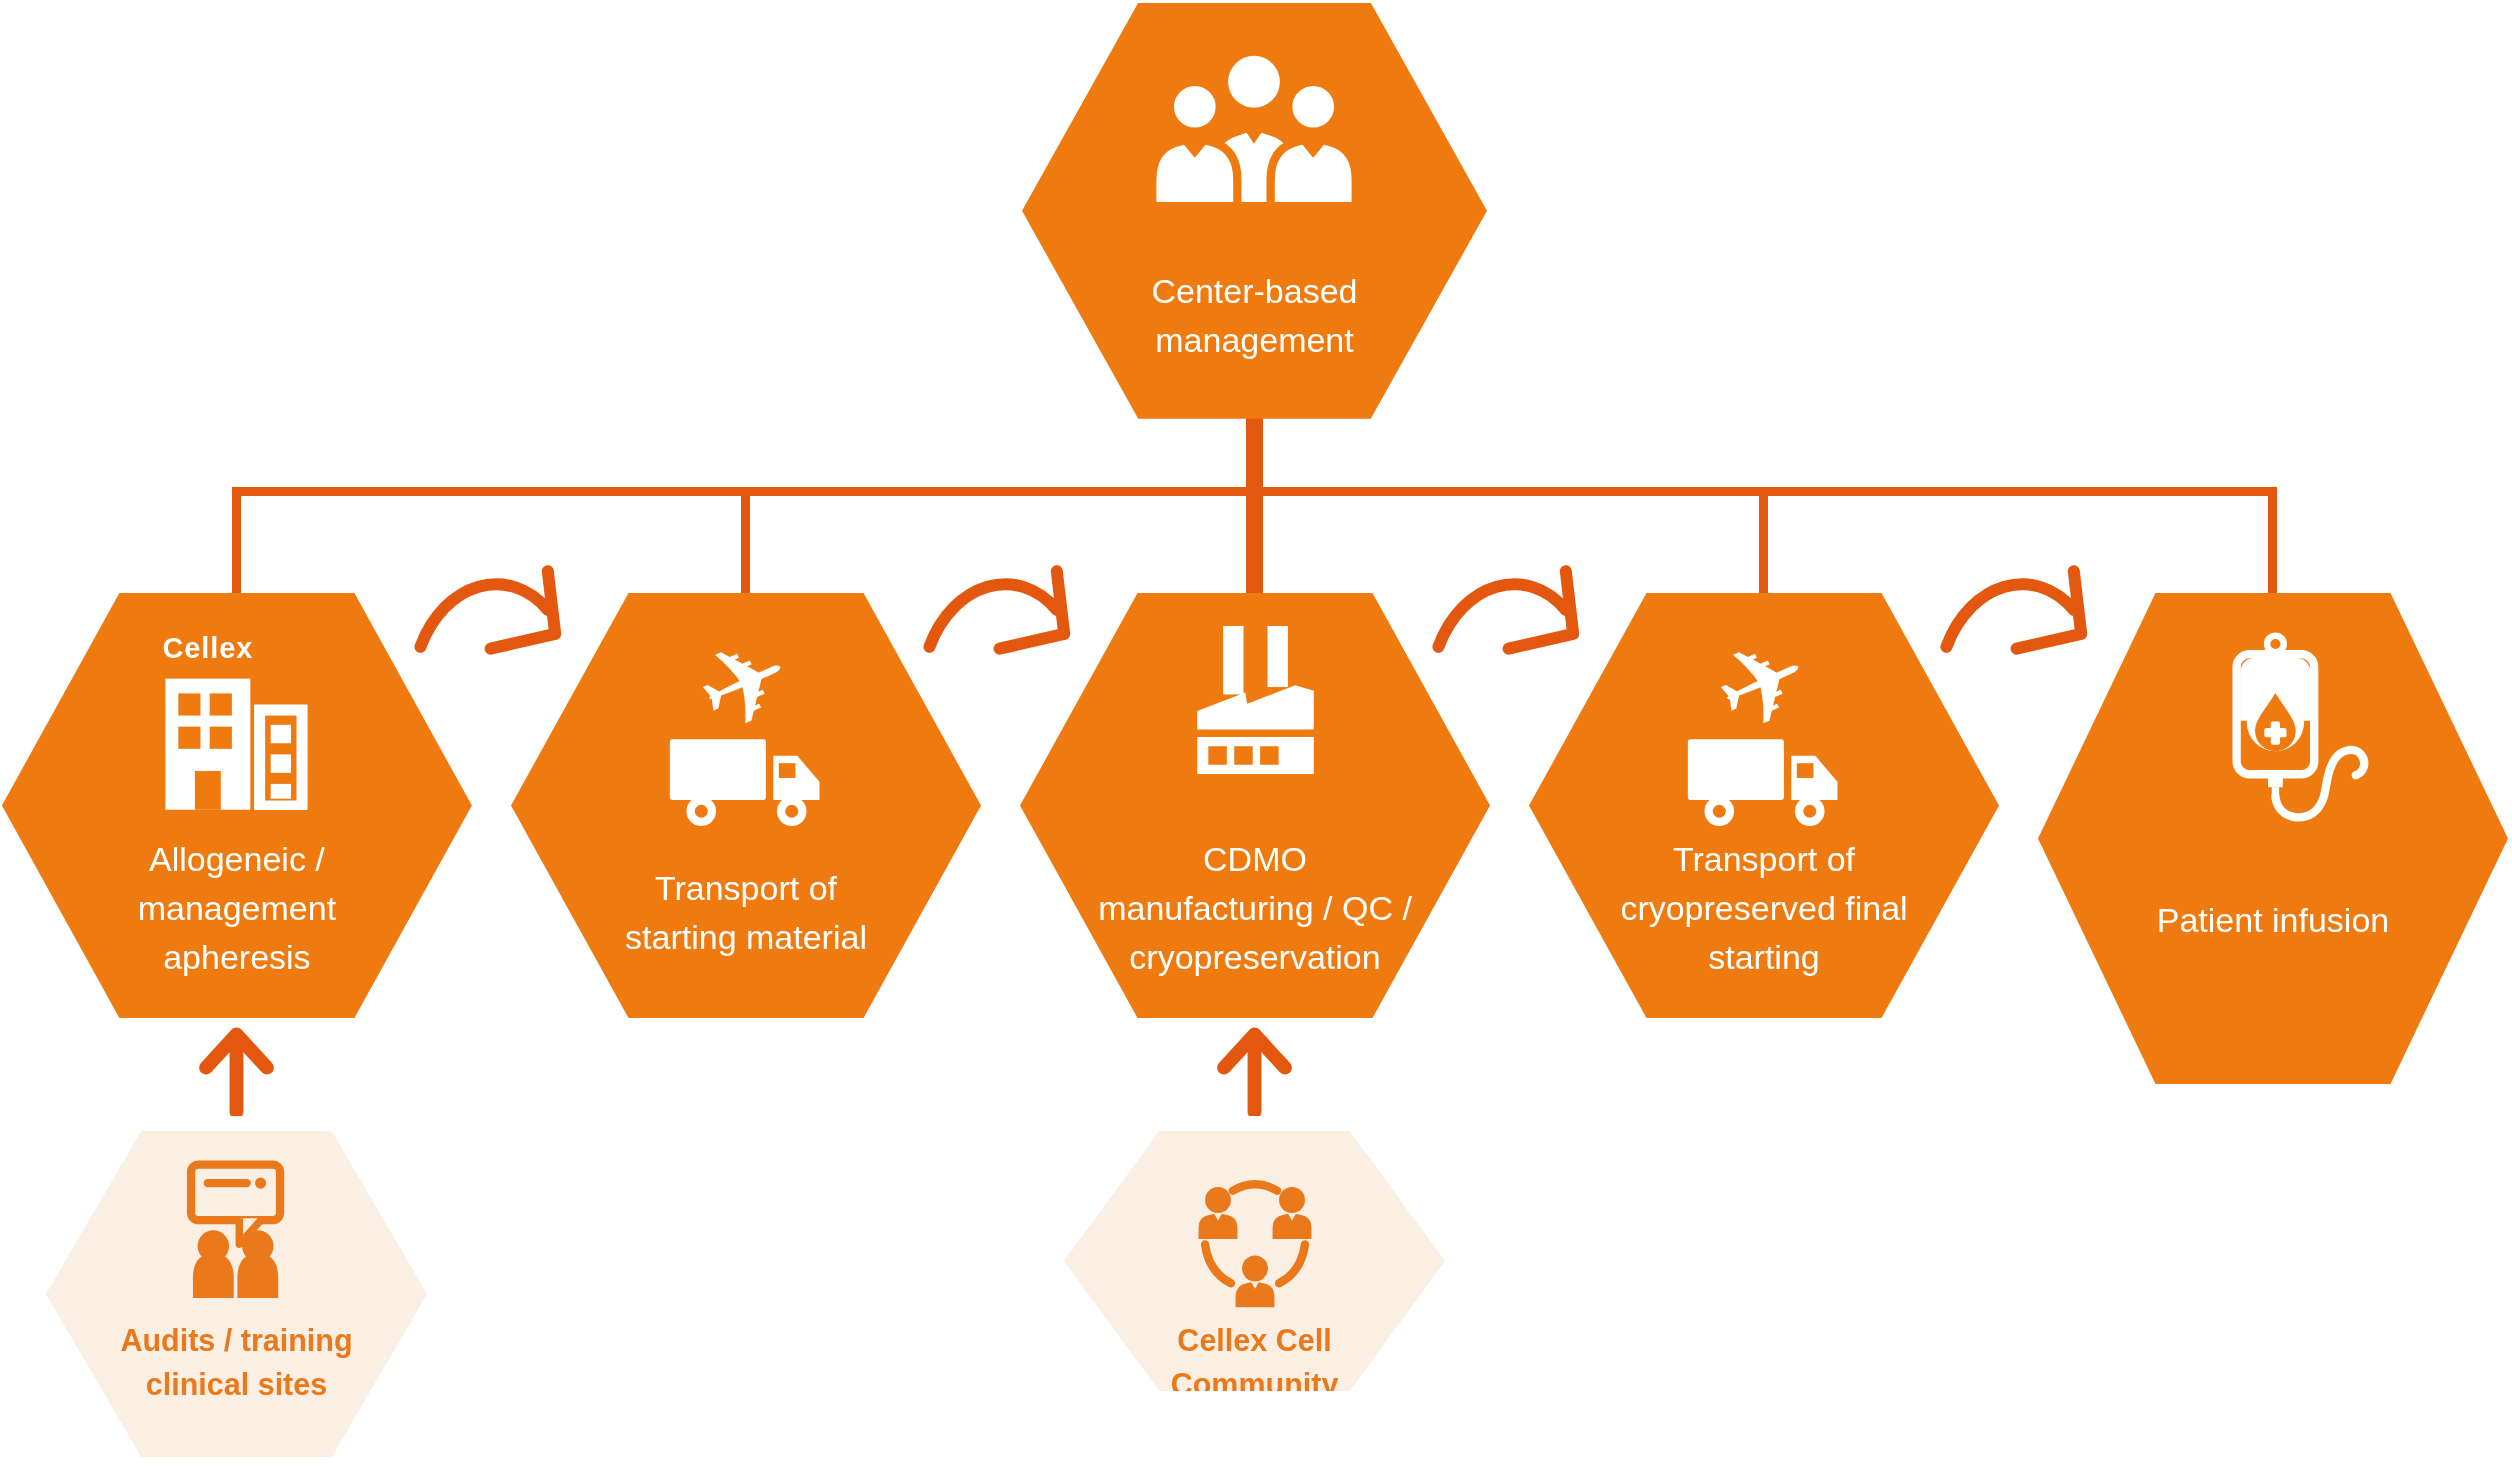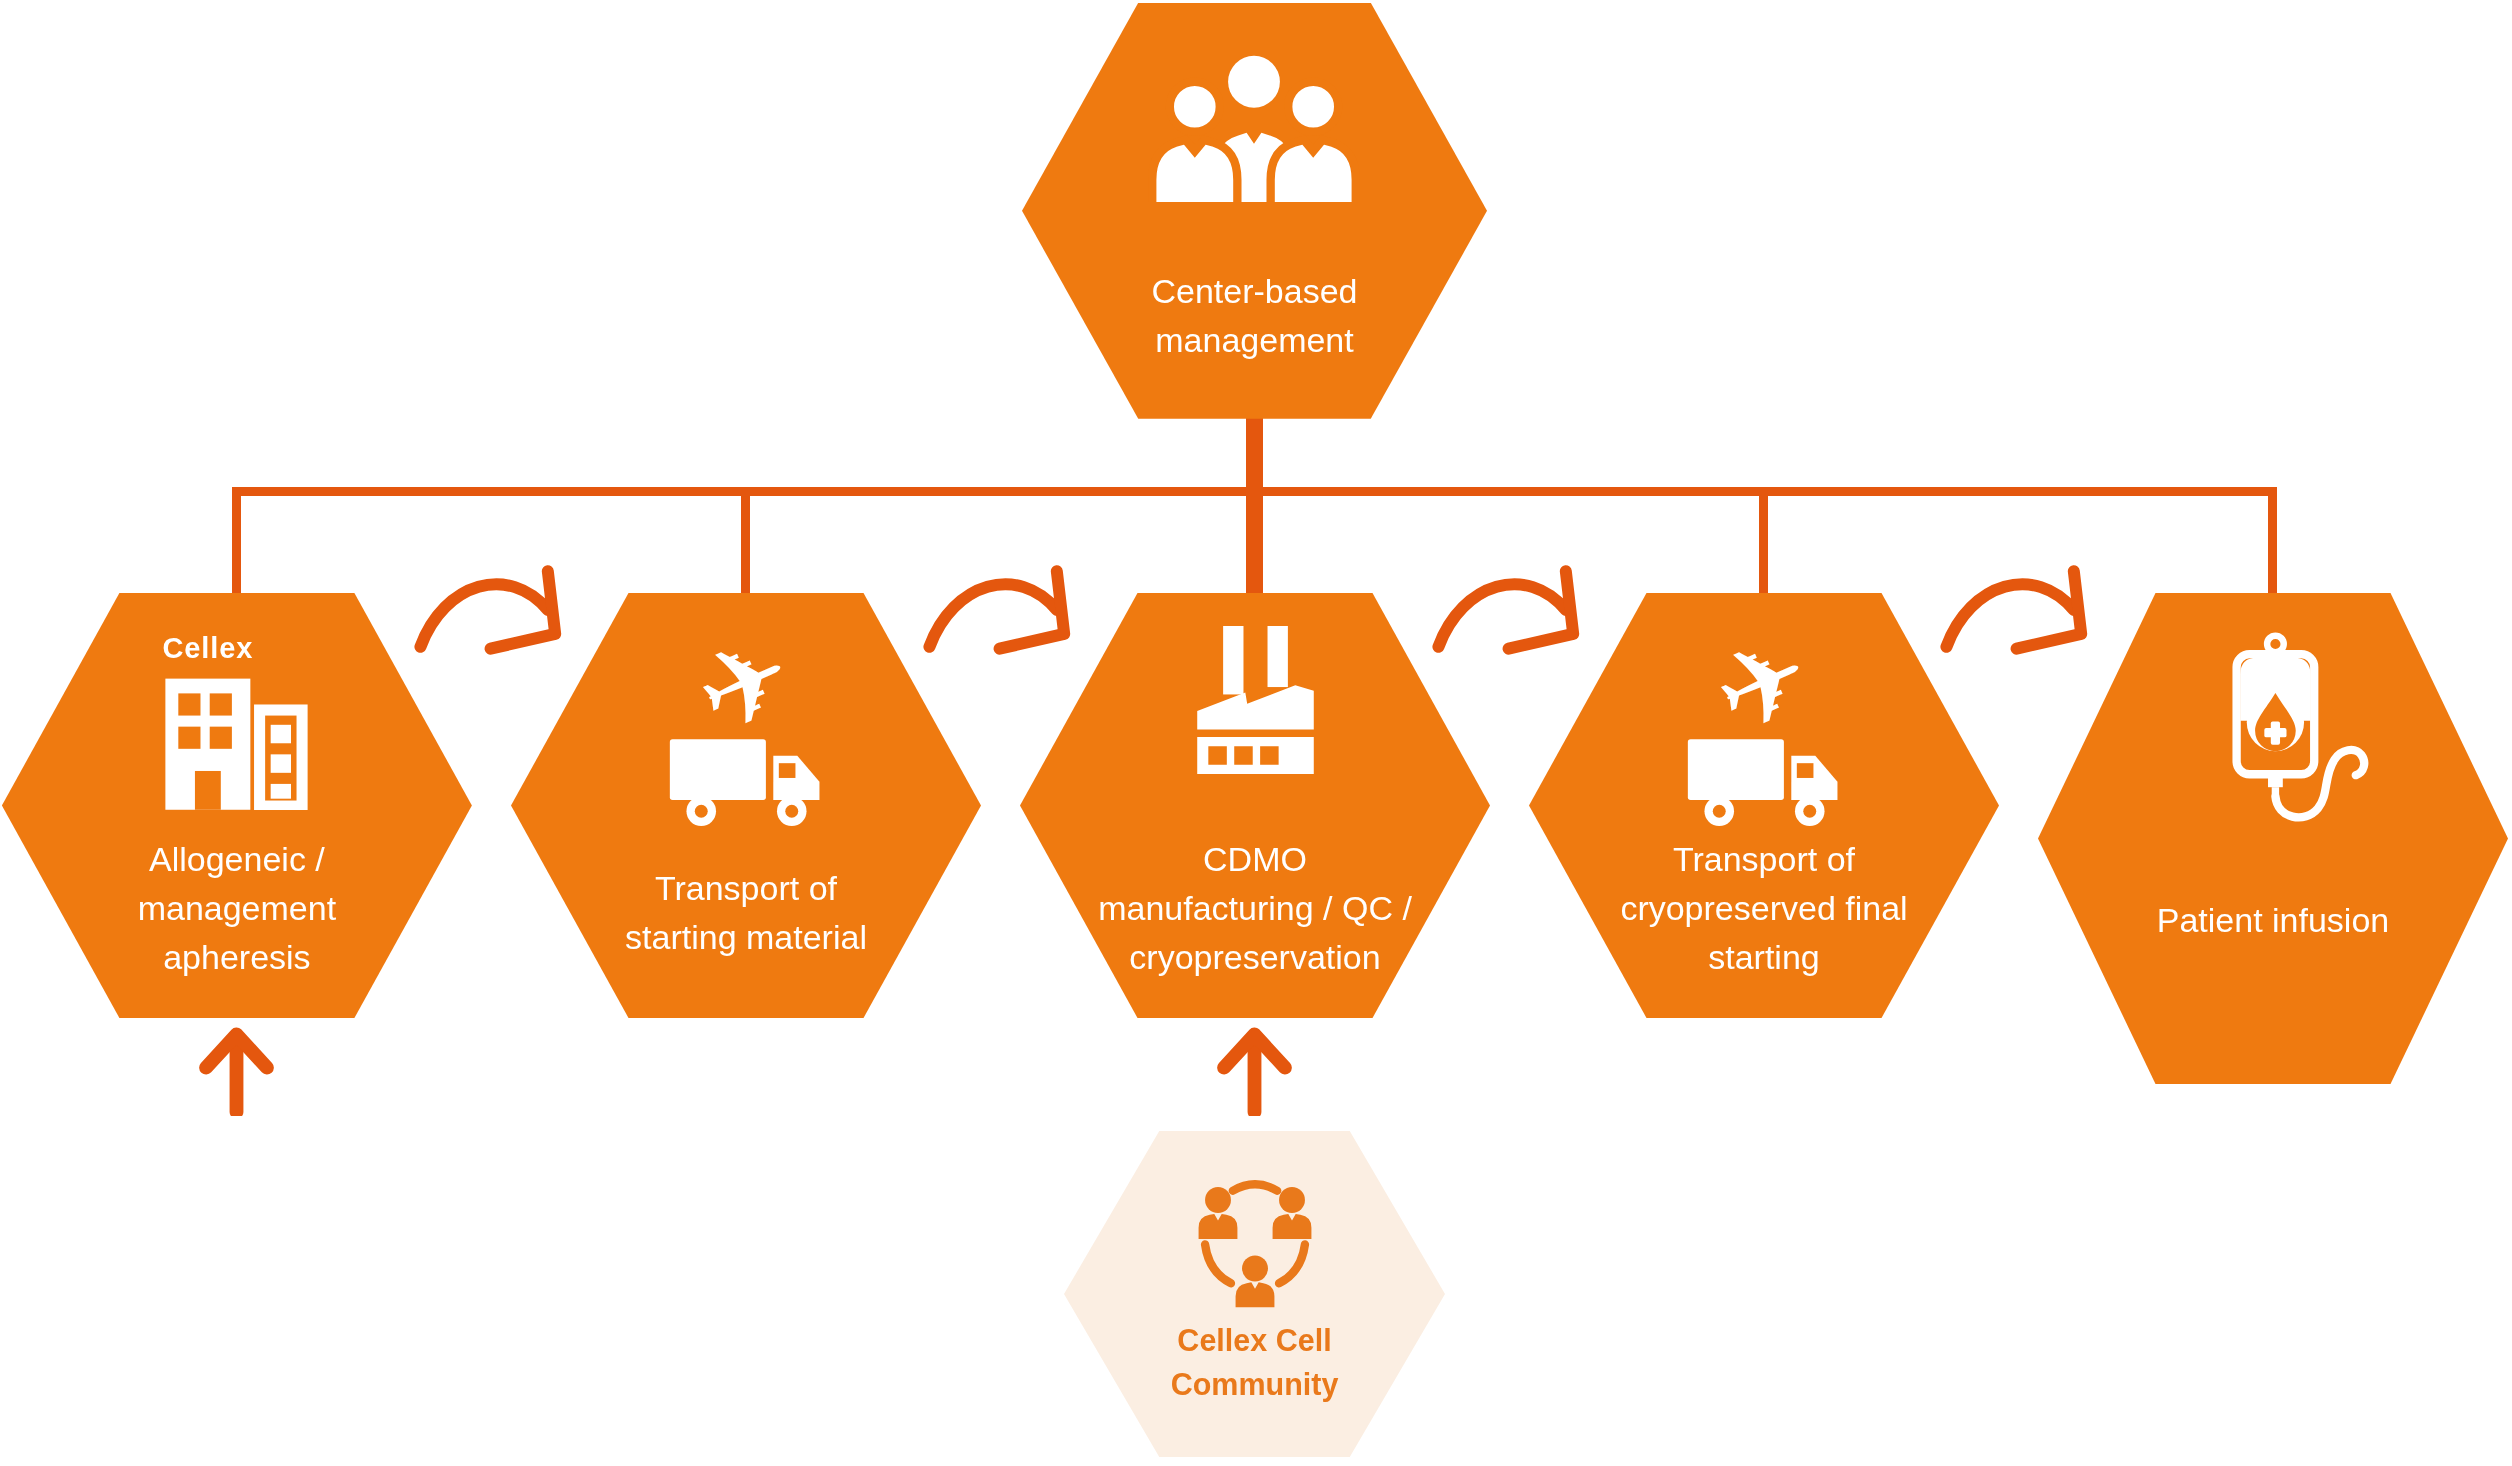--- a/index.html
+++ b/index.html
@@ -184,22 +184,38 @@
       <rect class="fw" x="66" y="104" width="24" height="10" rx="2"></rect>
       <rect class="fw" x="70" y="154" width="16" height="14"></rect>
       <rect class="fw" x="74" y="168" width="8" height="9"></rect>
       <path class="sw nf" d="M78,178 C 80,202 110,208 124,191 C 136,176 130,156 142,138 C 149,127 164,124 171,133 C 177,141 174,152 165,155" stroke-width="9" stroke-linecap="round"></path>
     </svg>
     <div class="lbl" style="top:303px">
       <div>Patient infusion</div>
     </div>
   </div>
 
-
-  <div class="hex hex-light" style="left:1064px;top:1131px;width:381px;height:326px">
+  <div class="hex hex-light" style="left:46px;top:1131px;width:381px;height:326px">
+    <svg class="icon" style="left:121px;top:28px" width="139" height="139" viewBox="0 0 150 150">
+      <rect class="sl nf" x="26" y="6" width="96" height="60" rx="8" stroke-width="9"></rect>
+      <path class="sl nf" d="M44,26 L86,26" stroke-width="9" stroke-linecap="round"></path>
+      <circle class="fl" cx="101" cy="26" r="6"></circle>
+      <path class="sl flb" d="M78,64 L78,92 L103,64" stroke-width="8" stroke-linejoin="round"></path>
+      <circle class="fl" cx="50" cy="94" r="17"></circle>
+      <path class="fl" d="M28,150 L28,128 Q28,106 45,102 L46,101 L50,109 L54,101 L55,102 Q72,106 72,128 L72,150 Z"></path>
+      <circle class="fl" cx="98" cy="94" r="17"></circle>
+      <path class="fl" d="M76,150 L76,128 Q76,106 93,102 L94,101 L98,109 L102,101 L103,102 Q120,106 120,128 L120,150 Z"></path>
+    </svg>
+    <div class="lbl2" style="top:187px">
+      <div>Audits / training</div>
+      <div>clinical sites</div>
+    </div>
+  </div>
+
+  <div class="hex hex-light" style="left:1064px;top:1131px;width:381px;height:260px">
     <svg class="icon" style="left:117px;top:43px" width="148" height="139" viewBox="0 0 160 150">
       <path class="sl nf" d="M56,18 Q80,4 104,18" stroke-width="9" stroke-linecap="round"></path>
       <path class="sl nf" d="M26,76 Q30,106 54,118" stroke-width="9" stroke-linecap="round"></path>
       <path class="sl nf" d="M134,76 Q130,106 106,118" stroke-width="9" stroke-linecap="round"></path>
       <circle class="fl" cx="40" cy="28" r="14"></circle>
       <path class="fl" d="M19,70 L19,58 Q19,46 31,44 L36,43 L40,50 L44,43 L49,44 Q61,46 61,58 L61,70 Z"></path>
       <circle class="fl" cx="120" cy="28" r="14"></circle>
       <path class="fl" d="M99,70 L99,58 Q99,46 111,44 L116,43 L120,50 L124,43 L129,44 Q141,46 141,58 L141,70 Z"></path>
       <circle class="fl" cx="80" cy="102" r="14"></circle>
       <path class="fl" d="M59,144 L59,132 Q59,120 71,118 L76,117 L80,124 L84,117 L89,118 Q101,120 101,132 L101,144 Z"></path>

